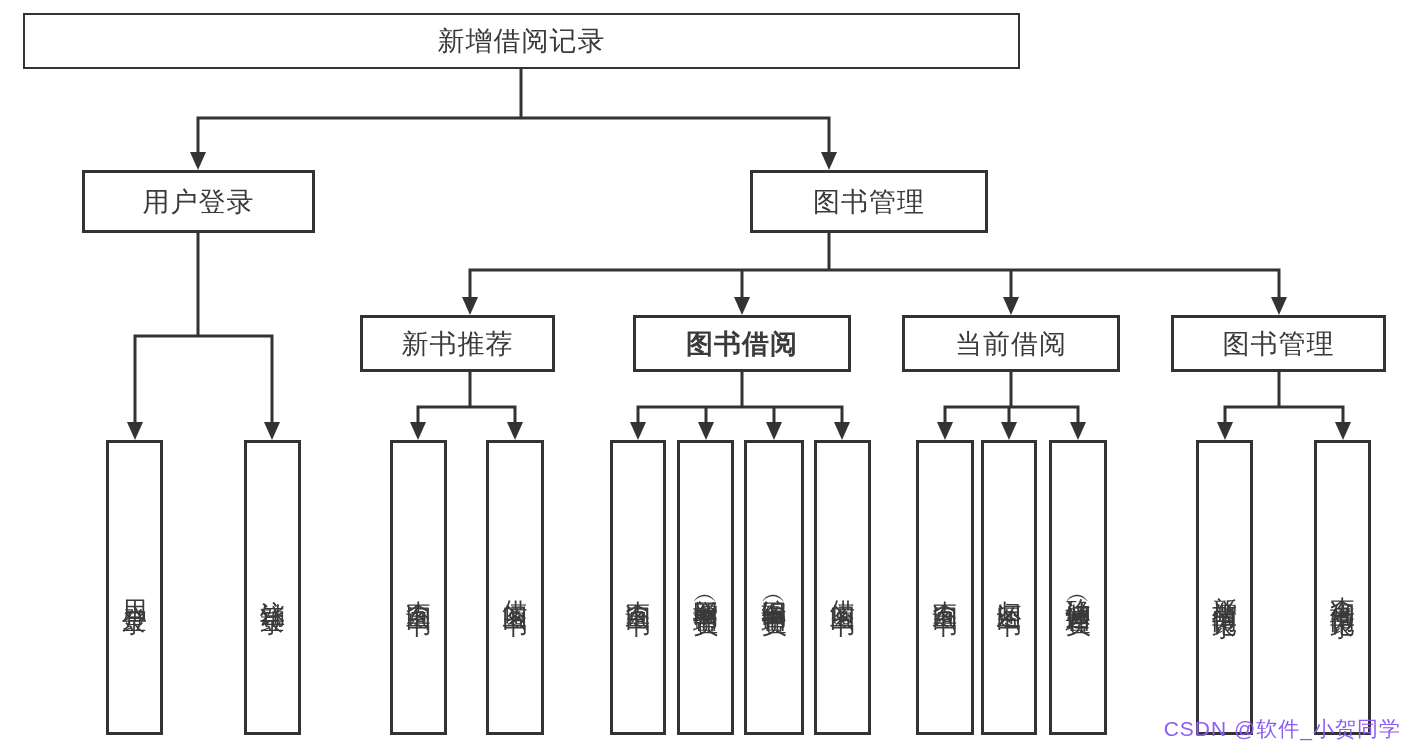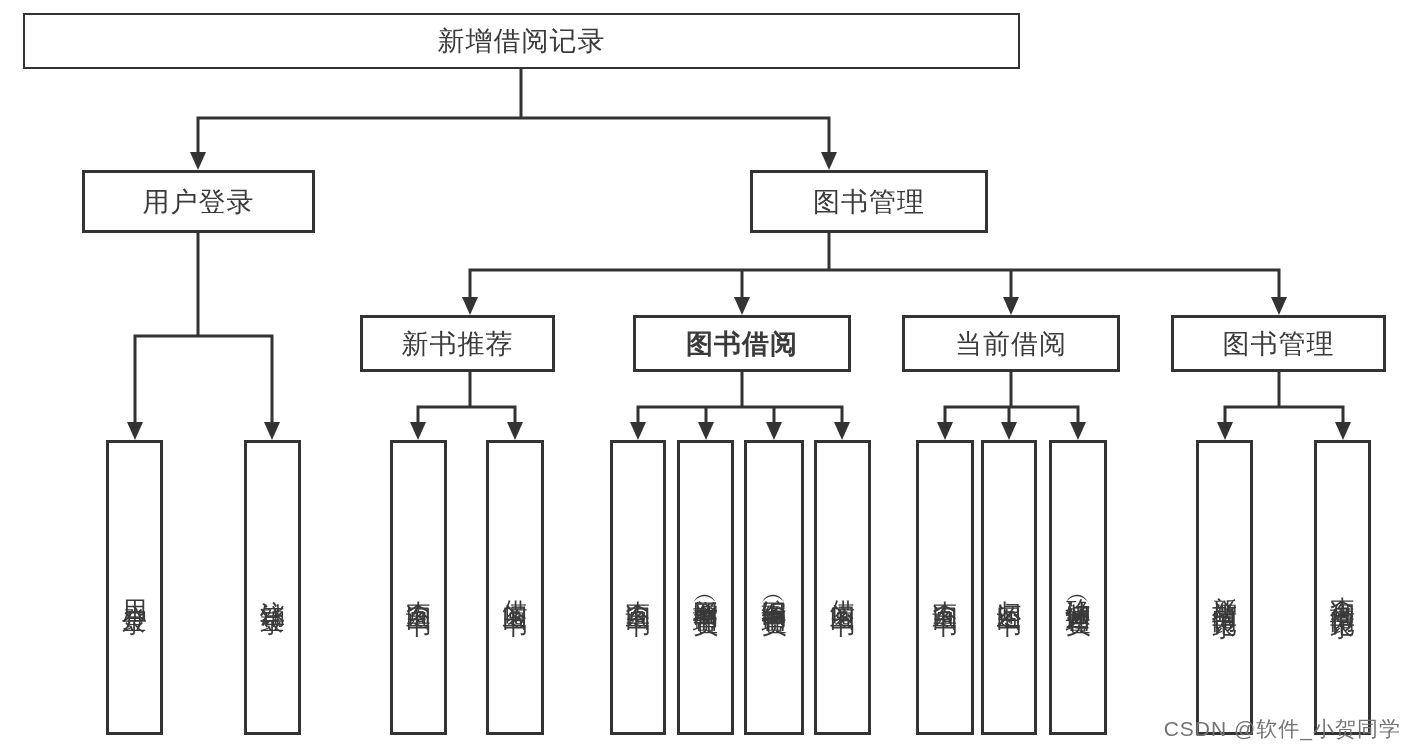--- a/index.html
+++ b/index.html
@@ -43,21 +43,21 @@
     line-height: 1;
     border-width: 3px;
     white-space: normal;
   }
   .watermark {
     position: absolute;
     right: 4px;
     bottom: 4px;
     z-index: 3;
     font-size: 21px;
-    color: #737373;
+    color: #8b5cf6;
     letter-spacing: 1px;
   }
 </style>
 </head>
 <body>
 
 <div class="stage">
 
   <svg class="wires" width="1405" height="747" viewBox="0 0 1405 747">
     <g stroke="#333333" stroke-width="3" fill="none" stroke-linecap="square">

